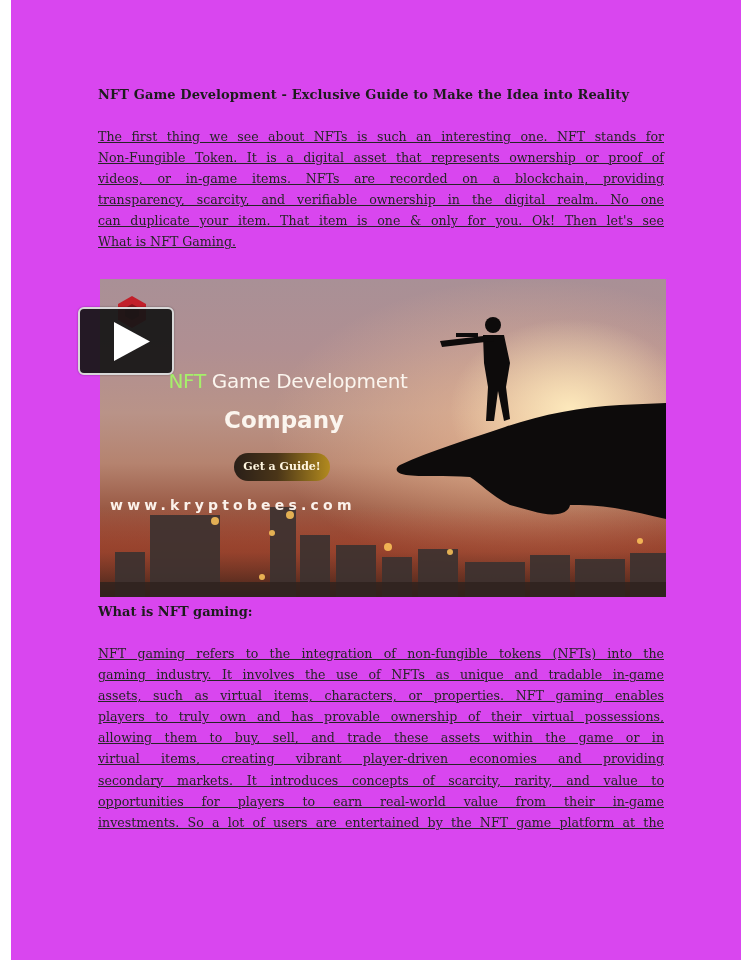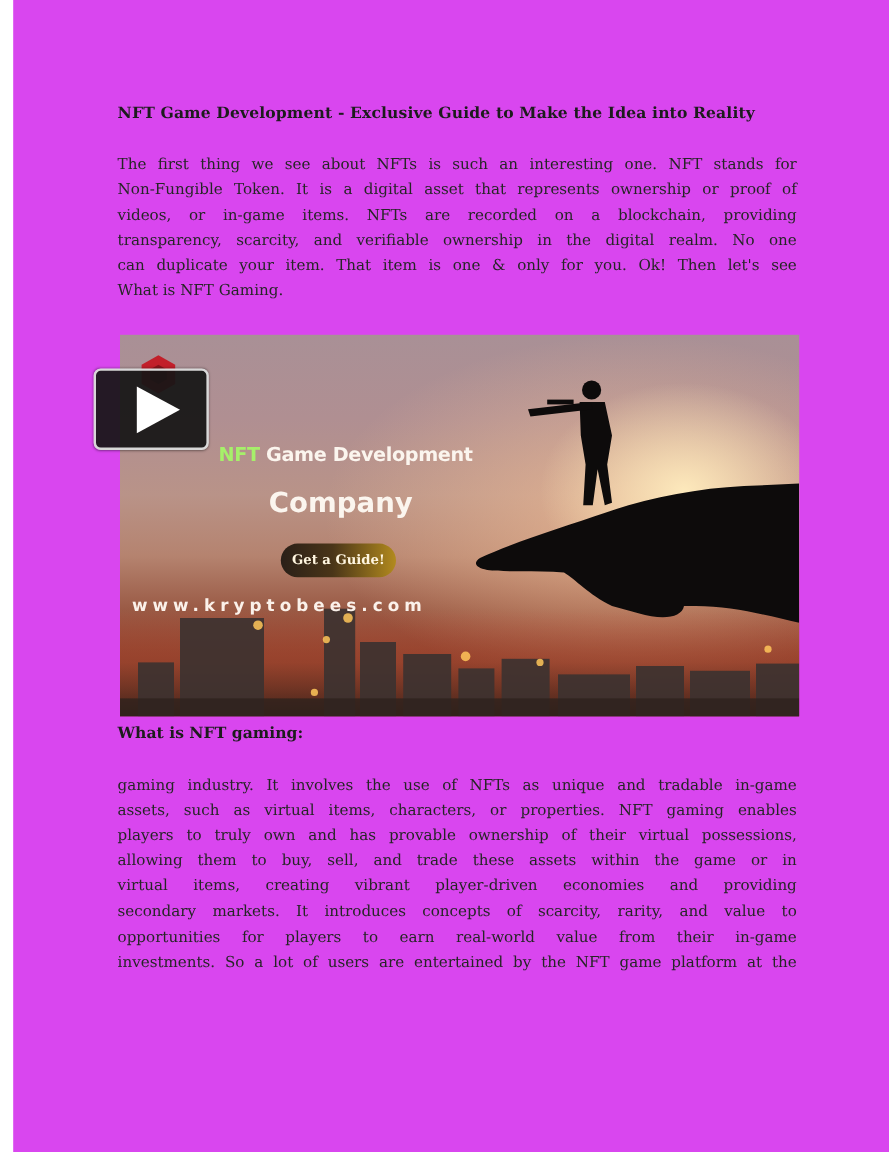--- a/index.html
+++ b/index.html
@@ -4,42 +4,42 @@
 <style>
   html, body { margin: 0; padding: 0; background: #ffffff; }
   body { width: 741px; height: 960px; position: relative; overflow: hidden; }
   .page { position: absolute; left: 0; top: 0; width: 741px; height: 960px; background: #d946ef; margin-left: 11px; }
   .title {
     position: absolute; left: 87px; top: 87px; width: 570px;
     font-family: "DejaVu Serif", serif; font-weight: bold; font-size: 13px;
     color: #1c1c1c; letter-spacing: 0.1px; white-space: nowrap;
   }
   .para { position: absolute; left: 87px; width: 566px; font-family: "DejaVu Serif", serif;
-    font-size: 12.6px; color: #262626; }
+    font-size: 12.6px; color: #262626; text-decoration: underline; }
   .para .line { height: 21.1px; line-height: 21.1px; text-align: justify; text-align-last: justify;
     white-space: nowrap; overflow: visible; display: block; }
   .para .line.last { text-align-last: left; }
   .p1 { top: 126px; }
   .p2 { top: 643px; }
   .subhead {
     position: absolute; left: 87px; top: 604px;
     font-family: "DejaVu Serif", serif; font-weight: bold; font-size: 13px; color: #1c1c1c;
   }
   .banner {
     position: absolute; left: 89px; top: 279px; width: 566px; height: 318px; overflow: hidden;
     background:
       radial-gradient(ellipse 120px 90px at 470px 130px, rgba(255,236,190,0.95), rgba(255,210,160,0.0) 100%),
       radial-gradient(ellipse 260px 150px at 430px 150px, rgba(240,190,150,0.75), rgba(240,190,150,0) 100%),
       linear-gradient(180deg, #a99096 0%, #b08f92 22%, #b99388 42%, #b5836f 58%, #9a5a45 72%, #8a3f2c 84%, #5b2a1e 100%);
   }
   .skyline { position: absolute; left: 0; bottom: 0; width: 566px; height: 90px; }
   .banner-logo { position: absolute; left: 16px; top: 16px; width: 32px; height: 34px; }
   .banner-h1 {
     position: absolute; left: 8px; top: 90px; width: 360px; text-align: center;
-    font-family: "DejaVu Sans", sans-serif; font-weight: bold; font-size: 16px; color: #fbf5ee;
+    font-family: "DejaVu Sans", sans-serif; font-weight: normal; font-size: 20px; color: #fbf5ee;
     letter-spacing: -0.3px; white-space: nowrap;
   }
   .banner-h1 .accent { color: #a6f06a; }
   .banner-h2 {
     position: absolute; left: 8px; top: 128px; width: 352px; text-align: center;
     font-family: "DejaVu Sans", sans-serif; font-weight: bold; font-size: 23px; color: #fbf5ee;
   }
   .guide-btn {
     position: absolute; left: 134px; top: 174px; width: 96px; height: 28px; border-radius: 14px;
     background: linear-gradient(90deg, #2a1f18 0%, #4a3518 45%, #b28a1e 100%);
@@ -138,20 +138,21 @@
 
   <button class="play-btn">
     <svg width="92" height="64" viewBox="0 0 92 64">
       <polygon points="34,13 34,52 70,32.5" fill="#ffffff"></polygon>
     </svg>
   </button>
 
   <div class="subhead">What is NFT gaming:</div>
 
   <div class="para p2">
+    <span class="line">NFT gaming refers to the integration of non-fungible tokens (NFTs) into the</span>
     <span class="line">gaming industry. It involves the use of NFTs as unique and tradable in-game</span>
     <span class="line">assets, such as virtual items, characters, or properties. NFT gaming enables</span>
     <span class="line">players to truly own and has provable ownership of their virtual possessions,</span>
     <span class="line">allowing them to buy, sell, and trade these assets within the game or in</span>
     <span class="line">virtual items, creating vibrant player-driven economies and providing</span>
     <span class="line">secondary markets. It introduces concepts of scarcity, rarity, and value to</span>
     <span class="line">opportunities for players to earn real-world value from their in-game</span>
     <span class="line">investments. So a lot of users are entertained by the NFT game platform at the</span>
   </div>
 

